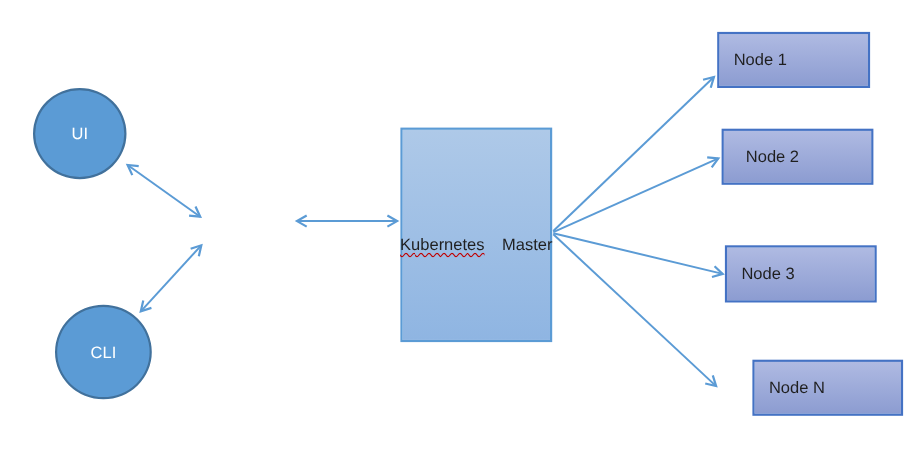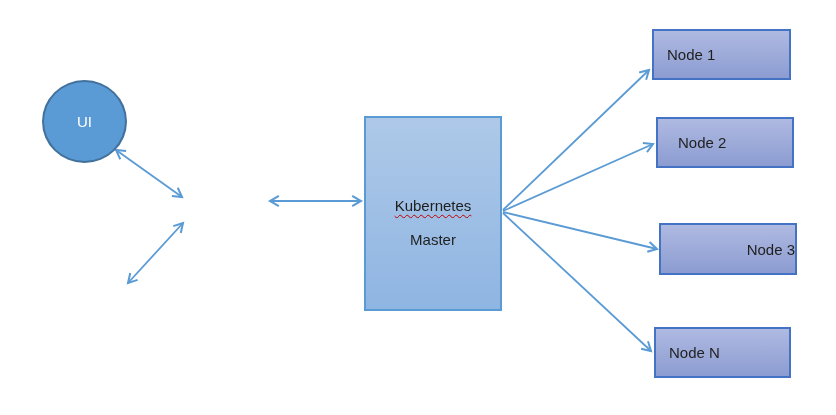--- a/index.html
+++ b/index.html
@@ -29,31 +29,31 @@
     align-items: center;
     justify-content: center;
   }
   .circle {
     border-radius: 50%;
     background: #5B9BD5;
     border: 2px solid #41719C;
     color: #FFFFFF;
     font-size: 15px;
   }
-  .circle-ui  { left: 42px;  top: 80px;  width: 85px; height: 83px; }
+  .circle-ui  { left: 30px;  top: 80px;  width: 85px; height: 83px; }
   .circle-api { left: 179px; top: 161px; width: 88px; height: 80px; }
   .circle-cli { left: 50px;  top: 277px; width: 88px; height: 86px; }
   .master {
     left: 364px; top: 116px;
     width: 138px; height: 195px;
     background: linear-gradient(180deg, #AEC9E8 0%, #8FB5E2 100%);
     border: 2px solid #5B9BD5;
     color: #1F1F1F;
     font-size: 15px;
-    flex-direction: column;
+    flex-direction: row;
     justify-content: center;
     padding-top: 18px;
     gap: 16px;
   }
   .master .line { line-height: 18px; }
   .squiggle {
     text-decoration: underline;
     text-decoration-style: wavy;
     text-decoration-color: #C00000;
     text-decoration-thickness: 1px;
@@ -62,22 +62,22 @@
   .node {
     background: linear-gradient(180deg, #AFBAE2 0%, #8C9CD1 100%);
     border: 2px solid #4472C4;
     color: #1F1F1F;
     font-size: 15px;
     justify-content: flex-start;
     padding-left: 13px;
   }
   .node-1 { left: 652px; top: 29px;  width: 139px; height: 51px; }
   .node-2 { left: 656px; top: 117px; width: 138px; height: 51px; padding-left: 20px; }
-  .node-3 { left: 659px; top: 223px; width: 138px; height: 52px; justify-content: flex-end; }
-  .node-n { left: 654px; top: 327px; width: 137px; height: 51px; }
+  .node-3 { left: 659px; top: 223px; width: 138px; height: 52px; }
+  .node-n { left: 684px; top: 327px; width: 137px; height: 51px; }
 </style>
 </head>
 <body>
 
 <div class="canvas">
 
   <svg class="arrow-layer" width="836" height="415" viewBox="0 0 836 415" xmlns="http://www.w3.org/2000/svg">
     <defs>
       <marker id="arrow" viewBox="0 0 10 10" refX="8" refY="5" markerWidth="7" markerHeight="7" orient="auto-start-reverse">
         <path d="M1,1 L8,5 L1,9" fill="none" stroke="#5B9BD5" stroke-width="1.6"></path>
@@ -90,20 +90,23 @@
     <line x1="503" y1="211" x2="653" y2="144" stroke="#5B9BD5" stroke-width="1.8" marker-end="url(#arrow)"></line>
     <line x1="503" y1="212" x2="657" y2="249" stroke="#5B9BD5" stroke-width="1.8" marker-end="url(#arrow)"></line>
     <line x1="503" y1="213" x2="651" y2="351" stroke="#5B9BD5" stroke-width="1.8" marker-end="url(#arrow)"></line>
   </svg>
 
   <div class="shape circle circle-ui">
     <span>UI</span>
   </div>
 
 
+  <div class="shape circle circle-cli">
+    <span>CLI</span>
+  </div>
 
   <div class="shape master">
     <span class="line squiggle">Kubernetes</span>
     <span class="line">Master</span>
   </div>
 
   <div class="shape node node-1">
     <span>Node 1</span>
   </div>
 

